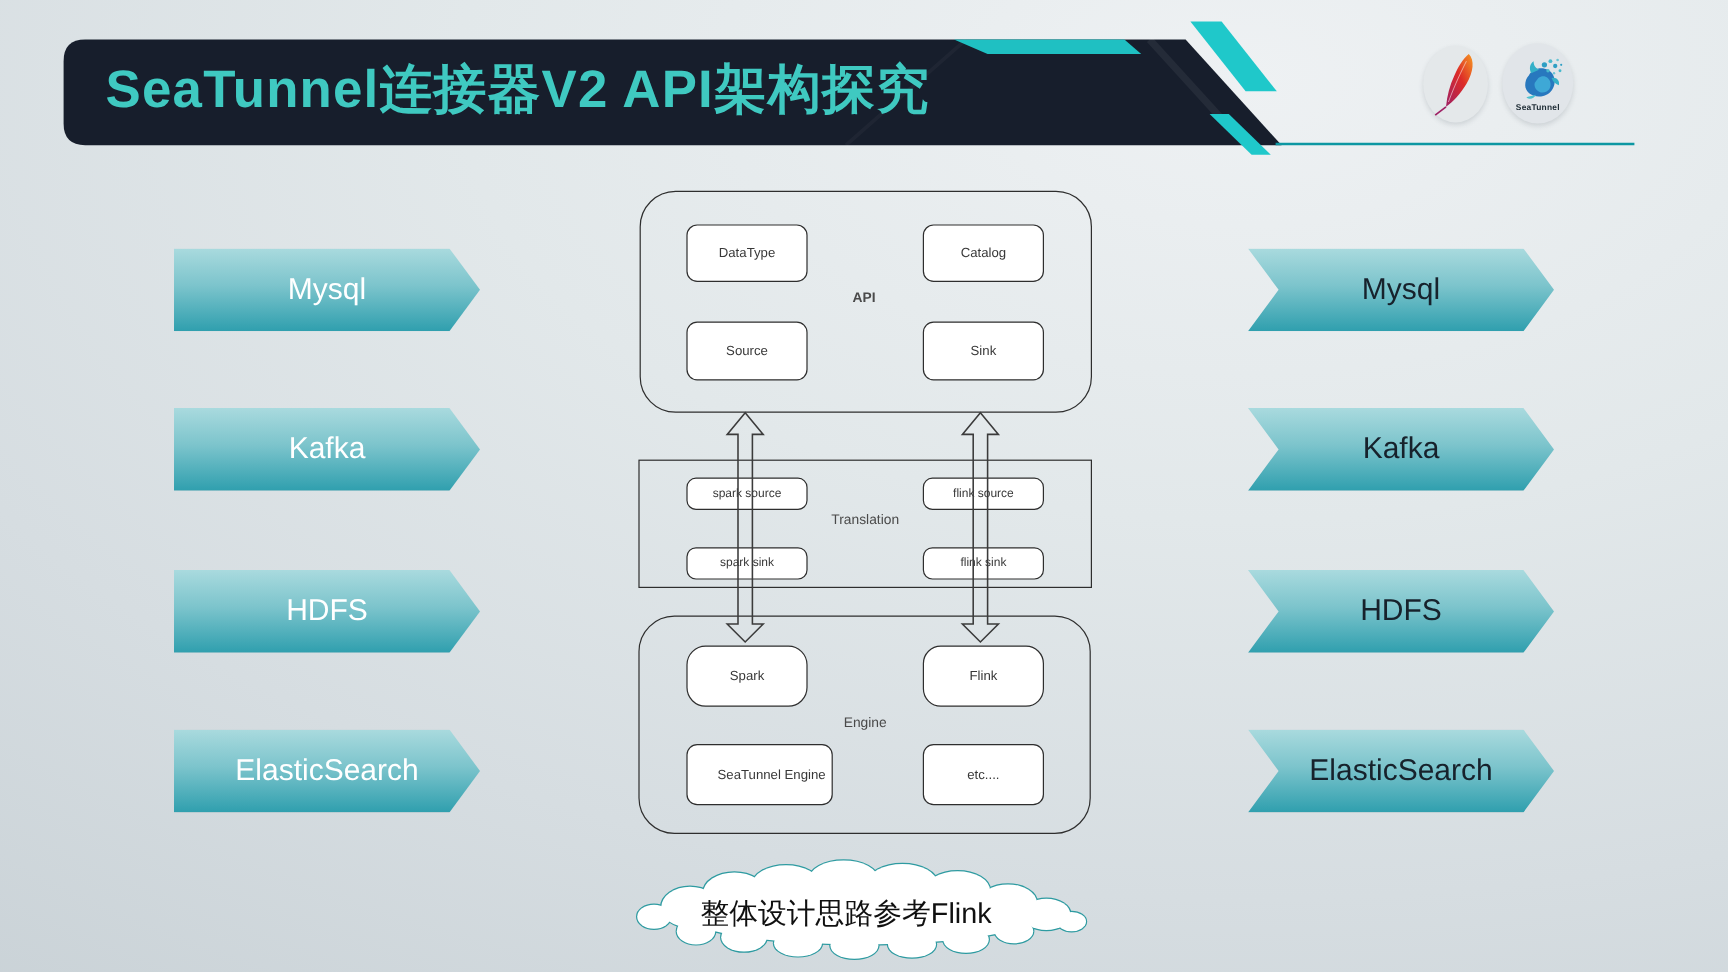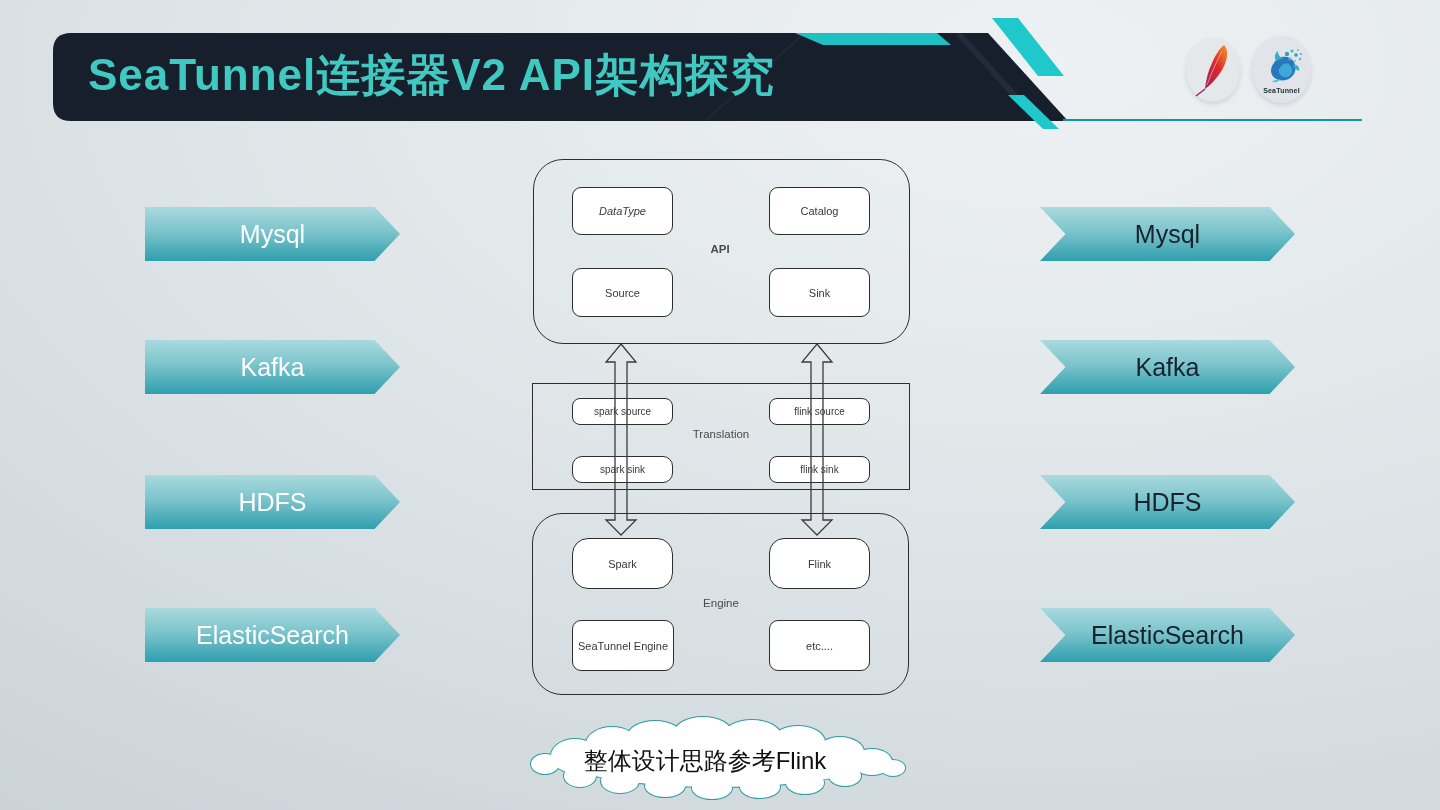--- a/index.html
+++ b/index.html
@@ -22,21 +22,21 @@
     z-index:4;border-radius:50%;
     display:flex;align-items:center;justify-content:center;
     box-shadow:0 2px 4px rgba(70,85,95,.18);
   }
   .logo-apache{left:1186px;top:38px;width:54px;height:64px;background:#e4e8ea;}
   .logo-seatunnel{left:1252px;top:36px;width:59px;height:67px;background:#e1e5e9;flex-direction:column;}
   .seatunnel-caption{font-size:7px;font-weight:bold;color:#1c2a33;margin-top:-2px;letter-spacing:.2px;}
 
   
   .banner{
-    z-index:2;width:255px;height:54px;
+    z-index:2;width:255px;height:69px;
     display:flex;align-items:center;justify-content:center;
     background:linear-gradient(to bottom,#a9dade 0%,#7cc4cc 45%,#2f9fae 100%);
     filter:drop-shadow(0 5px 5px rgba(50,70,80,.38));
     font-size:25px;
   }
   .banner-left{left:145px;clip-path:polygon(0% 0%,90% 0%,100% 50%,90% 100%,0% 100%);color:#ffffff;}
   .banner-right{left:1040px;clip-path:polygon(0% 0%,90% 0%,100% 50%,90% 100%,0% 100%,10% 50%);color:#17222c;}
   .row-0{top:207px;} .row-1{top:340px;} .row-2{top:475px;} .row-3{top:608px;}
 
   
@@ -132,38 +132,38 @@
     <span>Kafka</span>
   </div>
   <div class="abs banner banner-right row-2">
     <span>HDFS</span>
   </div>
   <div class="abs banner banner-right row-3">
     <span>ElasticSearch</span>
   </div>
 
   <div class="abs outer-box api-box"></div>
-  <div class="abs node" style="left:572px;top:187px;width:99px;height:46px;font-style:italic;">DataType</div>
+  <div class="abs node" style="left:572px;top:187px;width:99px;height:46px;">DataType</div>
   <div class="abs node" style="left:769px;top:187px;width:99px;height:46px;">Catalog</div>
   <div class="abs box-label" style="left:720px;top:243px;font-weight:bold;">API</div>
   <div class="abs node" style="left:572px;top:268px;width:99px;height:47px;">Source</div>
   <div class="abs node" style="left:769px;top:268px;width:99px;height:47px;">Sink</div>
 
   <div class="abs outer-box translation-box"></div>
   <div class="abs node node-sm" style="left:572px;top:398px;width:99px;height:25px;">spark source</div>
   <div class="abs node node-sm" style="left:769px;top:398px;width:99px;height:25px;">flink source</div>
   <div class="abs box-label" style="left:721px;top:428px;">Translation</div>
-  <div class="abs node node-sm" style="left:572px;top:456px;width:99px;height:25px;border-radius:10px;">spark sink</div>
+  <div class="abs node node-sm" style="left:572px;top:456px;width:99px;height:25px;">spark sink</div>
   <div class="abs node node-sm" style="left:769px;top:456px;width:99px;height:25px;">flink sink</div>
 
   <div class="abs outer-box engine-box"></div>
   <div class="abs node" style="left:572px;top:538px;width:99px;height:49px;border-radius:16px;">Spark</div>
   <div class="abs node" style="left:769px;top:538px;width:99px;height:49px;border-radius:15px;">Flink</div>
   <div class="abs box-label" style="left:721px;top:597px;">Engine</div>
-  <div class="abs node" style="left:572px;top:620px;width:100px;height:49px;">SeaTunnel Engine</div>
+  <div class="abs node" style="left:572px;top:620px;width:100px;height:49px;padding-left:20px;">SeaTunnel Engine</div>
   <div class="abs node" style="left:769px;top:620px;width:99px;height:49px;">etc....</div>
 
   <svg class="abs arrows-svg" width="1440" height="810" viewBox="0 0 1440 810">
     <path d="M621,344 L636,362 L627,362 L627,520 L636,520 L621,535 L606,520 L615,520 L615,362 L606,362 Z" fill="none" stroke="#3b3b3b" stroke-width="1.3"></path>
     <path d="M817,344 L832,362 L823,362 L823,520 L832,520 L817,535 L802,520 L811,520 L811,362 L802,362 Z" fill="none" stroke="#3b3b3b" stroke-width="1.3"></path>
   </svg>
 
   <svg class="abs cloud-svg" width="410" height="98" viewBox="515 712 410 98">
     <g fill="#ffffff" stroke="#2e9ba1" stroke-width="2">
       <ellipse cx="545" cy="764" rx="14" ry="10"></ellipse>

